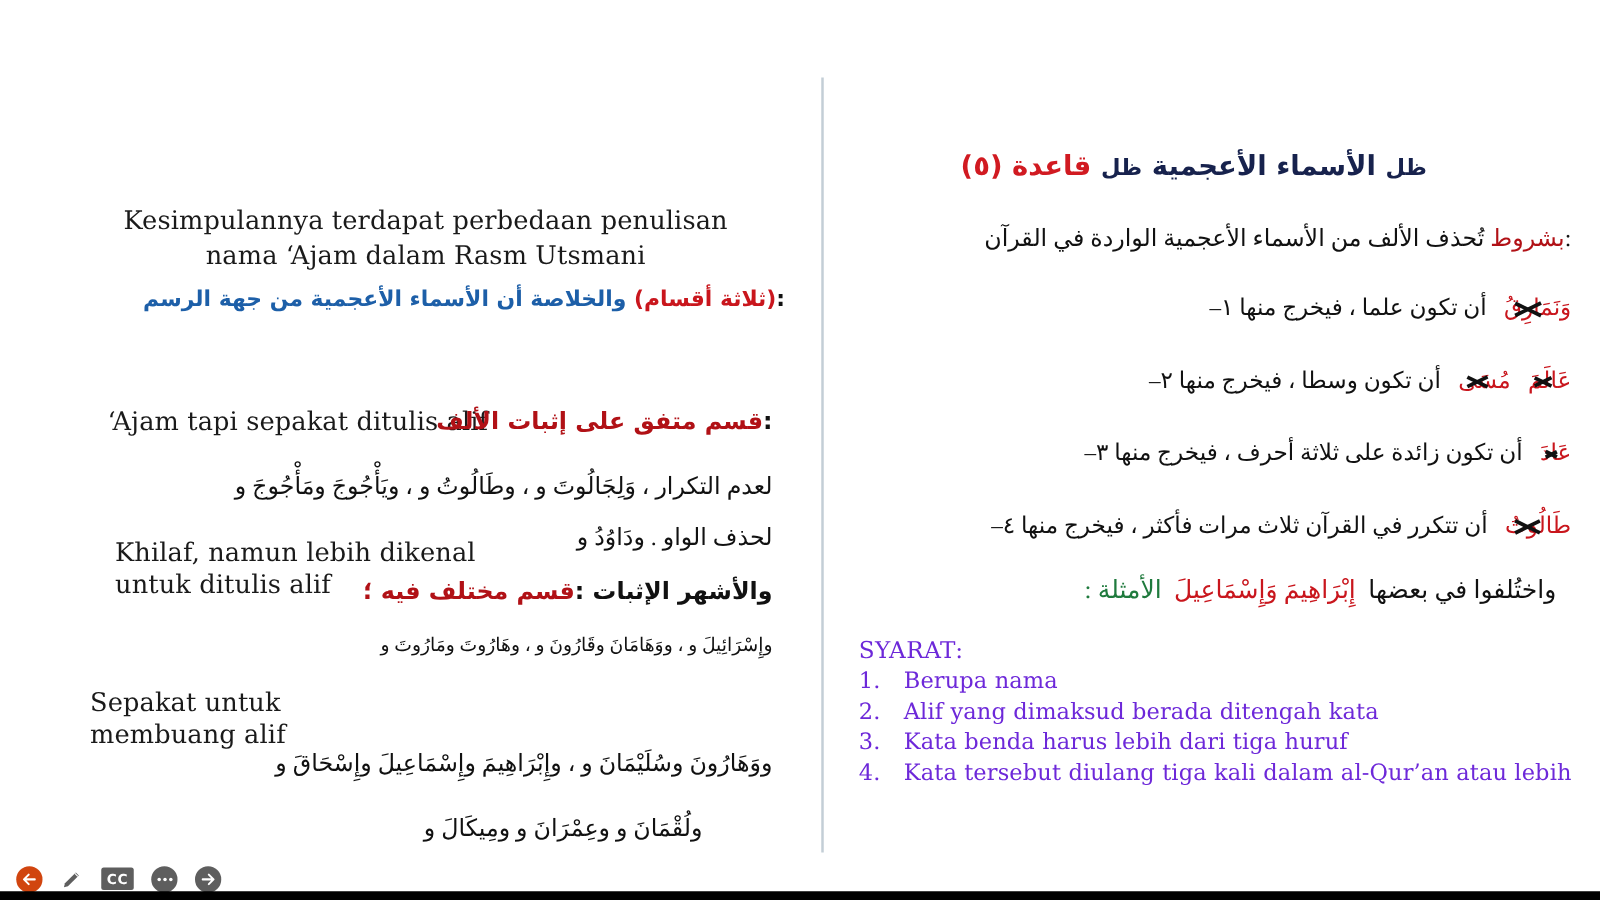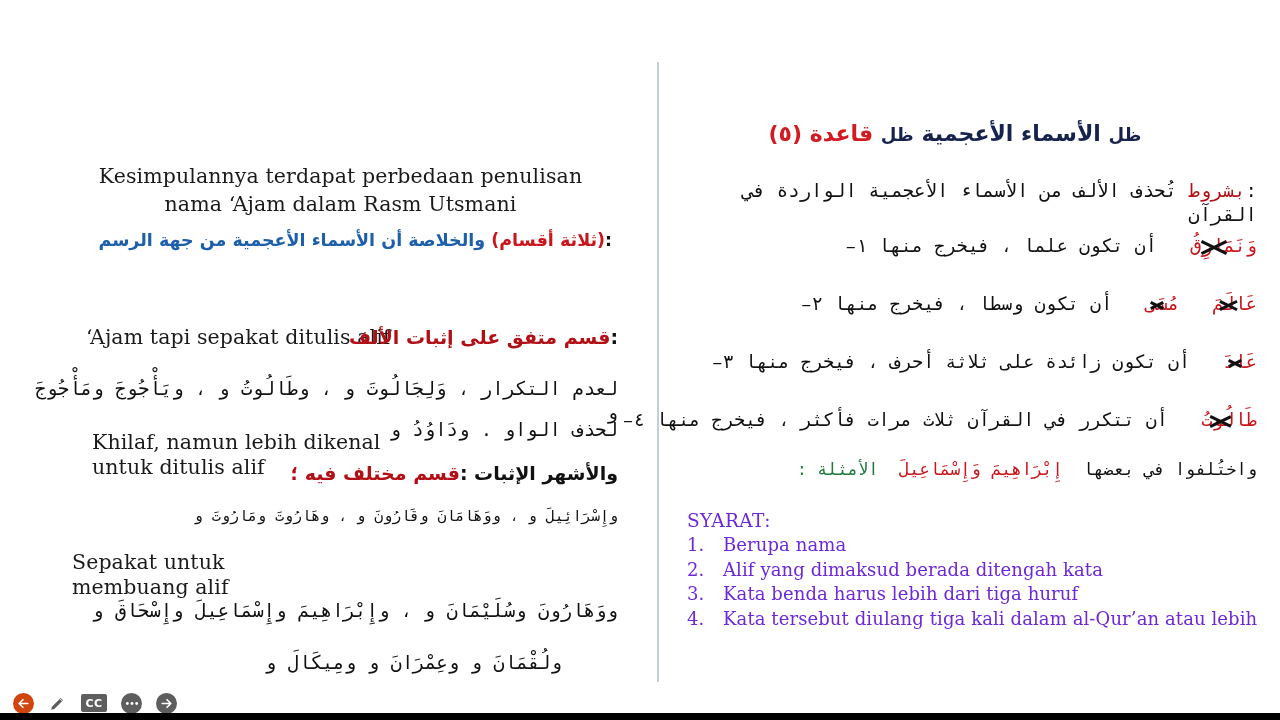--- a/index.html
+++ b/index.html
@@ -58,28 +58,28 @@
   }
 
   .ar {
     font-family: "DejaVu Sans", "Liberation Sans", sans-serif;
     direction: rtl;
     unicode-bidi: bidi-override;
     font-weight: bold;
     white-space: nowrap;
   }
   .ar-plain {
-    font-family: Liberation Mono, monospace;
+    font-family: Liberation Serif, serif;
     direction: rtl;
     font-weight: normal;
   }
 
   #l-blue-line {
     position: absolute;
-    right: 28px; top: 175px;
+    right: 12px; top: 175px;
     font-size: 17.5px;
     color: #1d5fa8;
     direction: rtl;
   }
   #l-blue-line .red { color: #c9161d; }
   #l-blue-line .blk { color: #111; }
 
   
   #l-lbl-1 {
     position: absolute;
@@ -249,22 +249,22 @@
   .strike-x::before { transform: rotate(26deg); }
   .strike-x::after  { transform: rotate(-26deg); }
 
   #r-item-1 { top: 180px; }
   #r-item-2 { top: 238px; }
   #r-item-3 { top: 296px; }
   #r-item-4 { top: 354px; }
 
   #r-examples {
     position: absolute;
-    right: 8px; top: 404px;
-    font-size: 17px;
+    right: 20px; top: 404px;
+    font-size: 20px;
     color: #111;
     direction: rtl;
     white-space: nowrap;
   }
   #r-examples .grn { color: #1f7a3d; }
   #r-examples .red { color: #c9161d; }
 
   
   #syarat {
     position: absolute;

